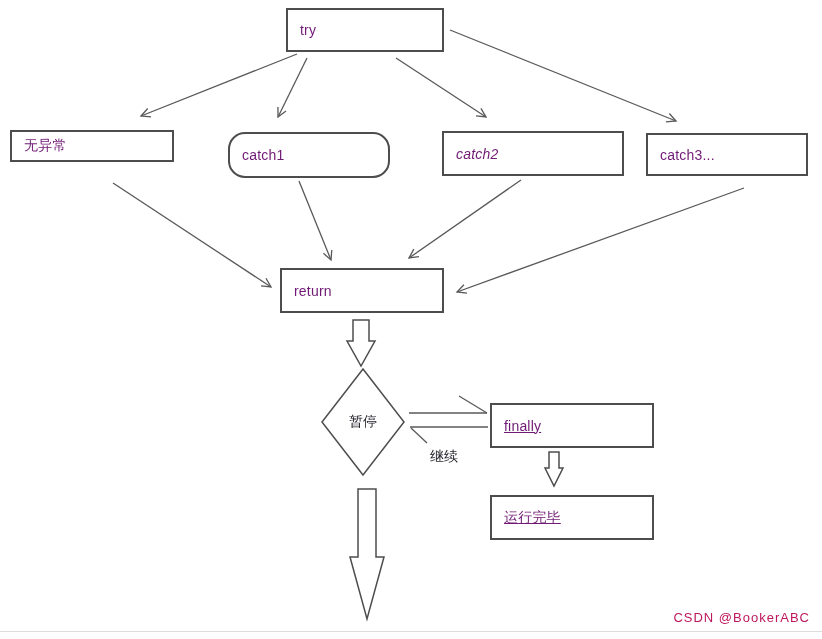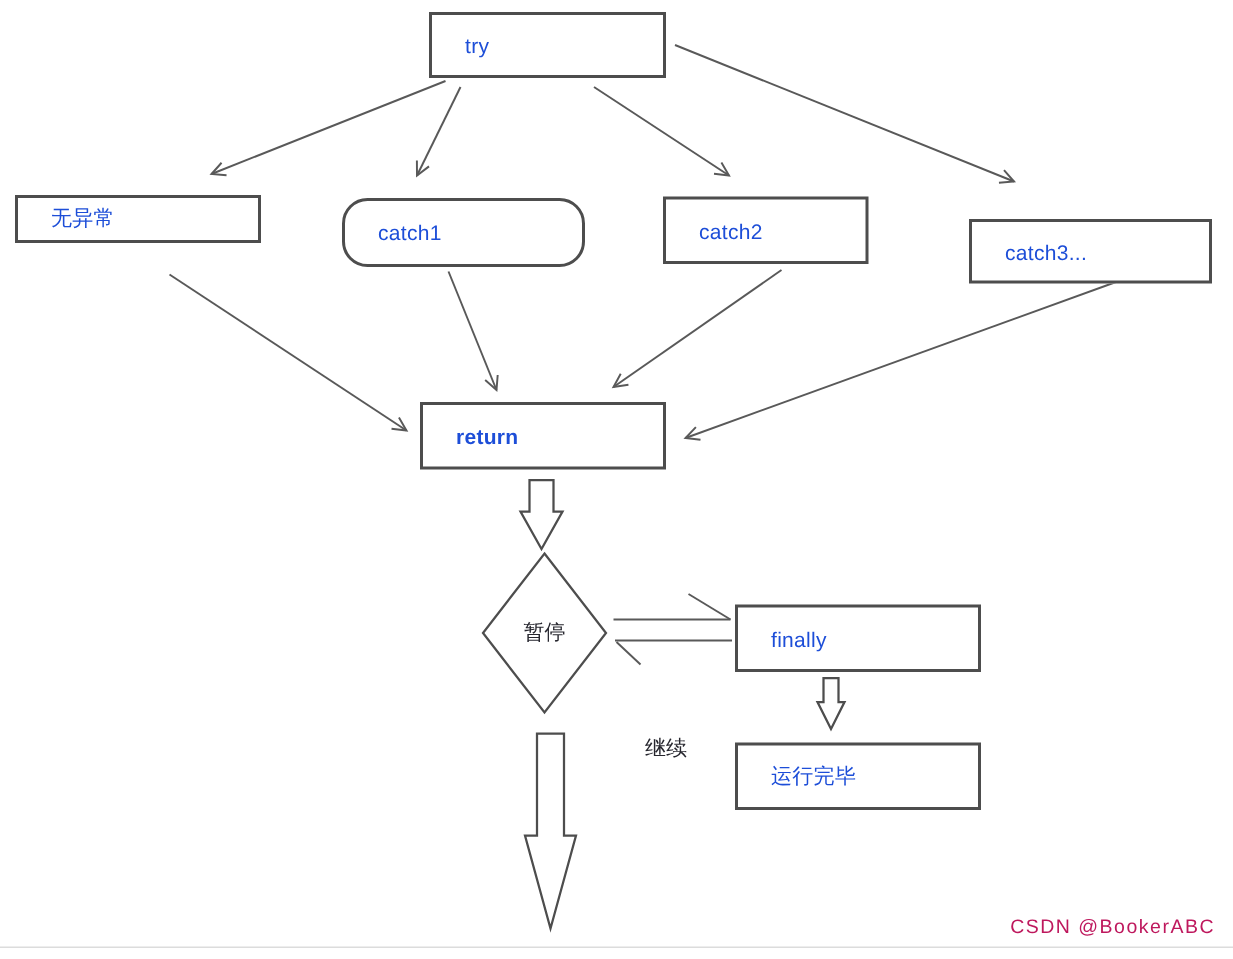--- a/index.html
+++ b/index.html
@@ -22,23 +22,23 @@
     width: 822px;
     height: 639px;
   }
   .node {
     position: absolute;
     box-sizing: border-box;
     border: 2px solid #4d4d4d;
     background: #ffffff;
     display: flex;
     align-items: center;
-    padding-left: 22px;
+    padding-left: 12px;
     font-size: 14px;
-    color: #1d4ed8;
+    color: #701a75;
     letter-spacing: 0.2px;
   }
   .floating-label {
     position: absolute;
     font-size: 14px;
     color: #26262e;
     text-align: center;
     font-family: Liberation Serif, serif;
   }
   .watermark {
@@ -102,40 +102,40 @@
   </div>
 
   <div class="node" style="left:10px;  top:130px; width:164px; height:32px;">
     <span>无异常</span>
   </div>
 
   <div class="node" style="left:228px; top:132px; width:162px; height:46px;border-radius:17px;">
     <span>catch1</span>
   </div>
 
-  <div class="node" style="left:442px; top:131px; width:137px; height:45px;">
+  <div class="node" style="left:442px; top:131px; width:182px; height:45px;font-style:italic;">
     <span>catch2</span>
   </div>
 
-  <div class="node" style="left:646px; top:146px; width:162px; height:43px;">
+  <div class="node" style="left:646px; top:133px; width:162px; height:43px;">
     <span>catch3...</span>
   </div>
 
-  <div class="node" style="left:280px; top:268px; width:164px; height:45px;font-weight:bold;">
+  <div class="node" style="left:280px; top:268px; width:164px; height:45px;">
     <span>return</span>
   </div>
 
-  <div class="node" style="left:490px; top:403px; width:164px; height:45px;">
+  <div class="node" style="left:490px; top:403px; width:164px; height:45px;text-decoration:underline;">
     <span>finally</span>
   </div>
 
-  <div class="node" style="left:490px; top:495px; width:164px; height:45px;">
+  <div class="node" style="left:490px; top:495px; width:164px; height:45px;text-decoration:underline;">
     <span>运行完毕</span>
   </div>
 
   <div class="floating-label" style="left:333px; top:413px; width:60px;">暂停</div>
 
-  <div class="floating-label" style="left:418px; top:448px; width:52px;margin-top:42px;">继续</div>
+  <div class="floating-label" style="left:418px; top:448px; width:52px;">继续</div>
 
   <div class="watermark">CSDN @BookerABC</div>
   <div class="bottom-divider"></div>
 
 </div>
 
 </body></html>

